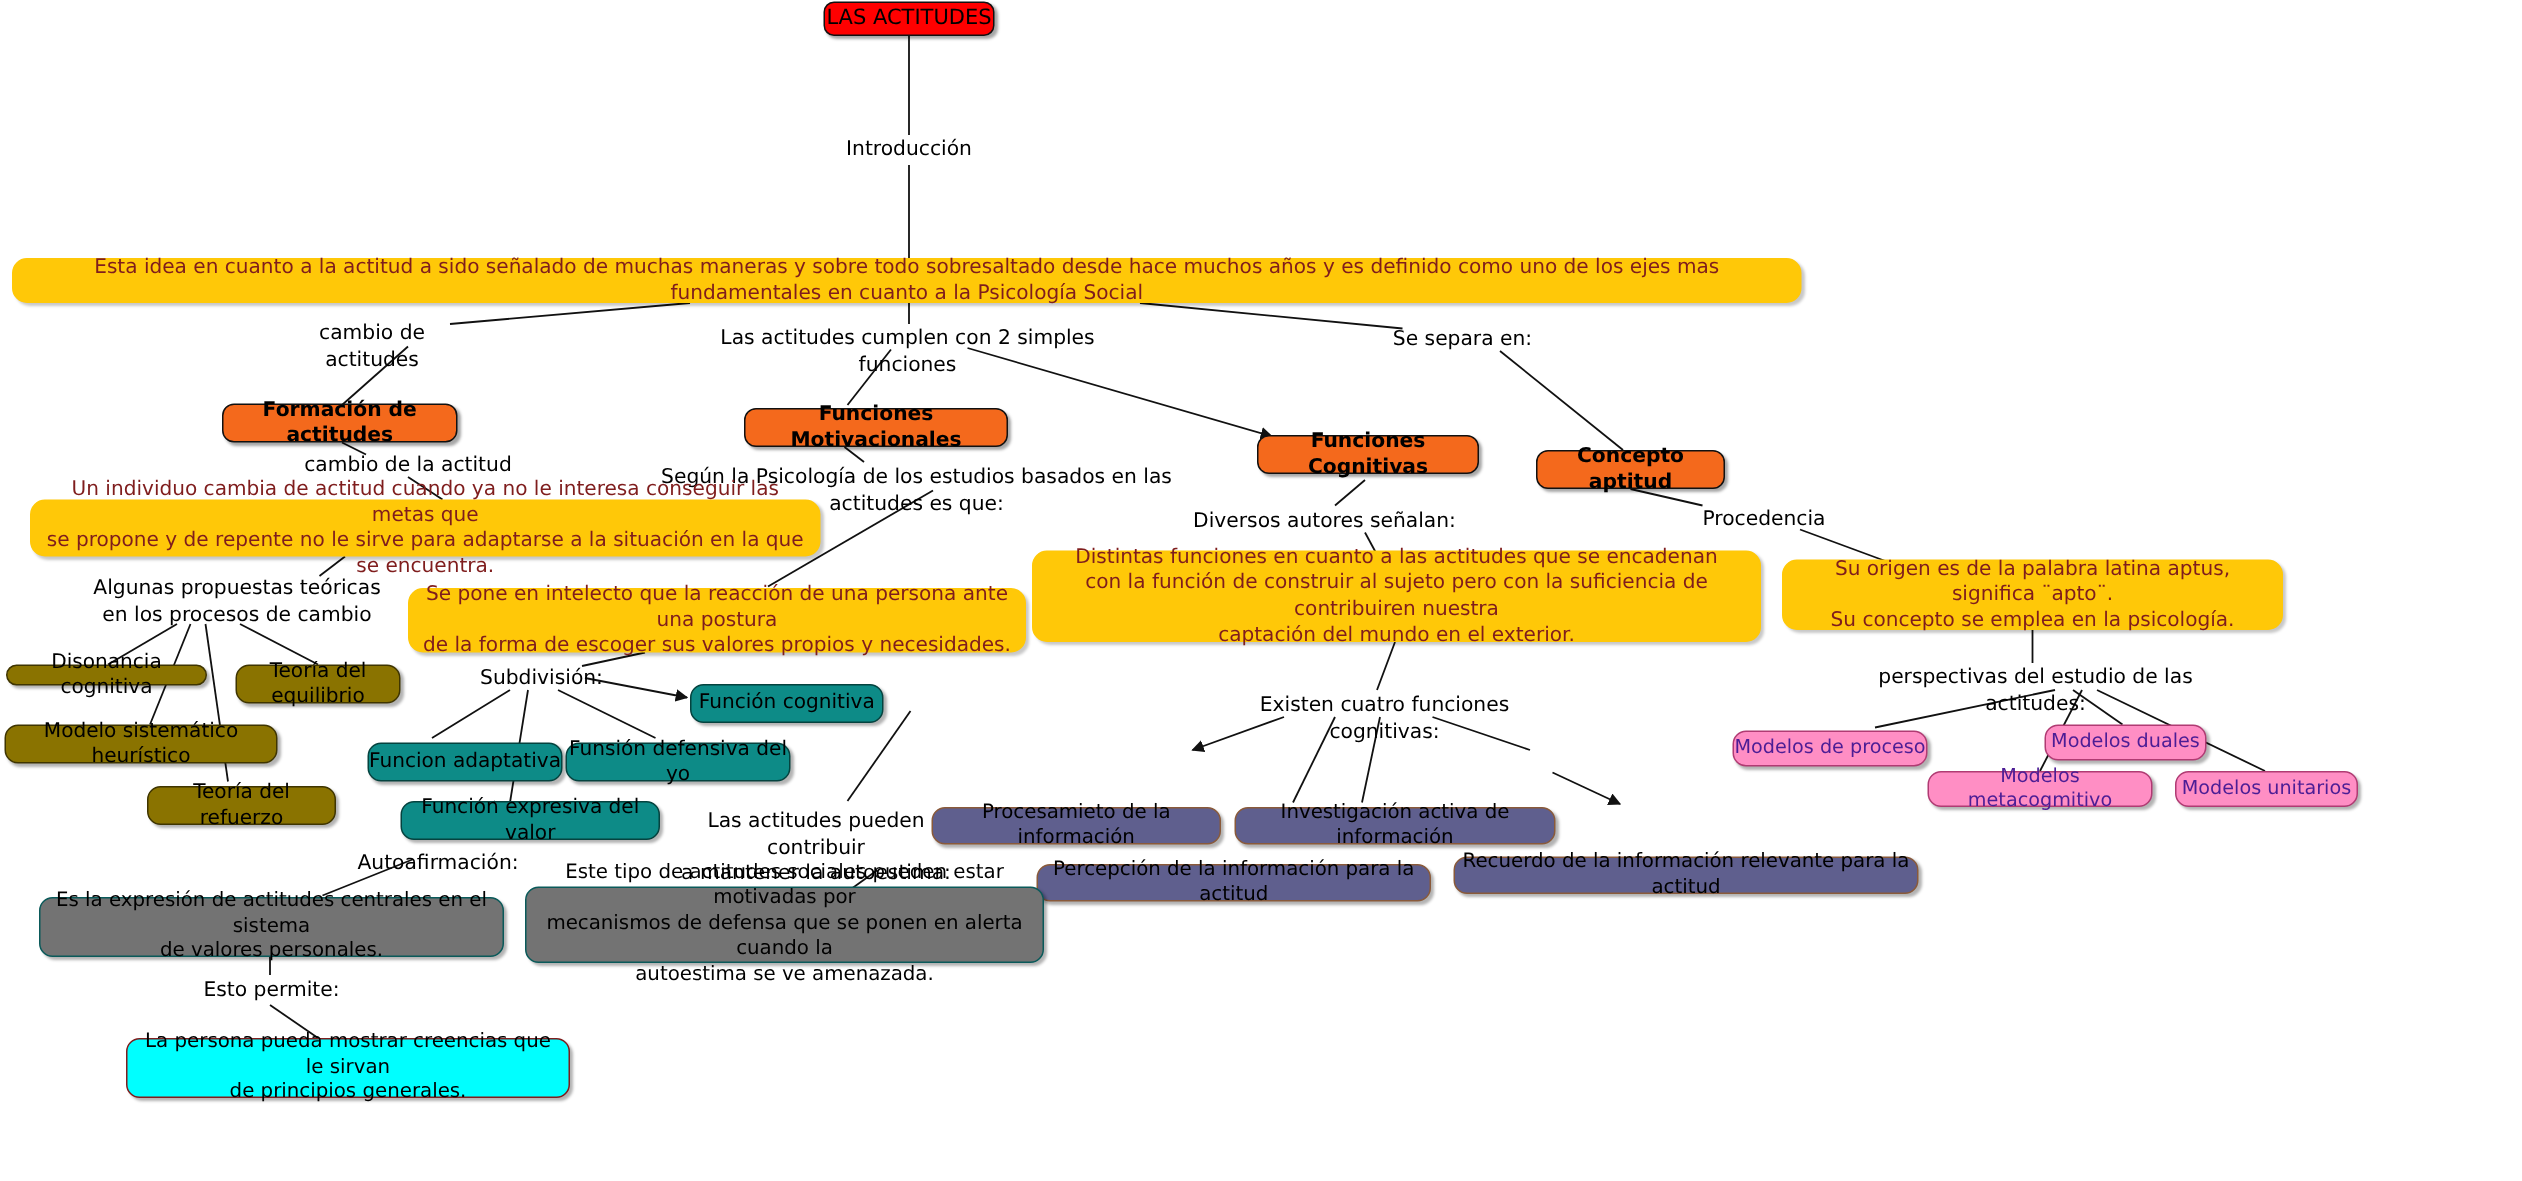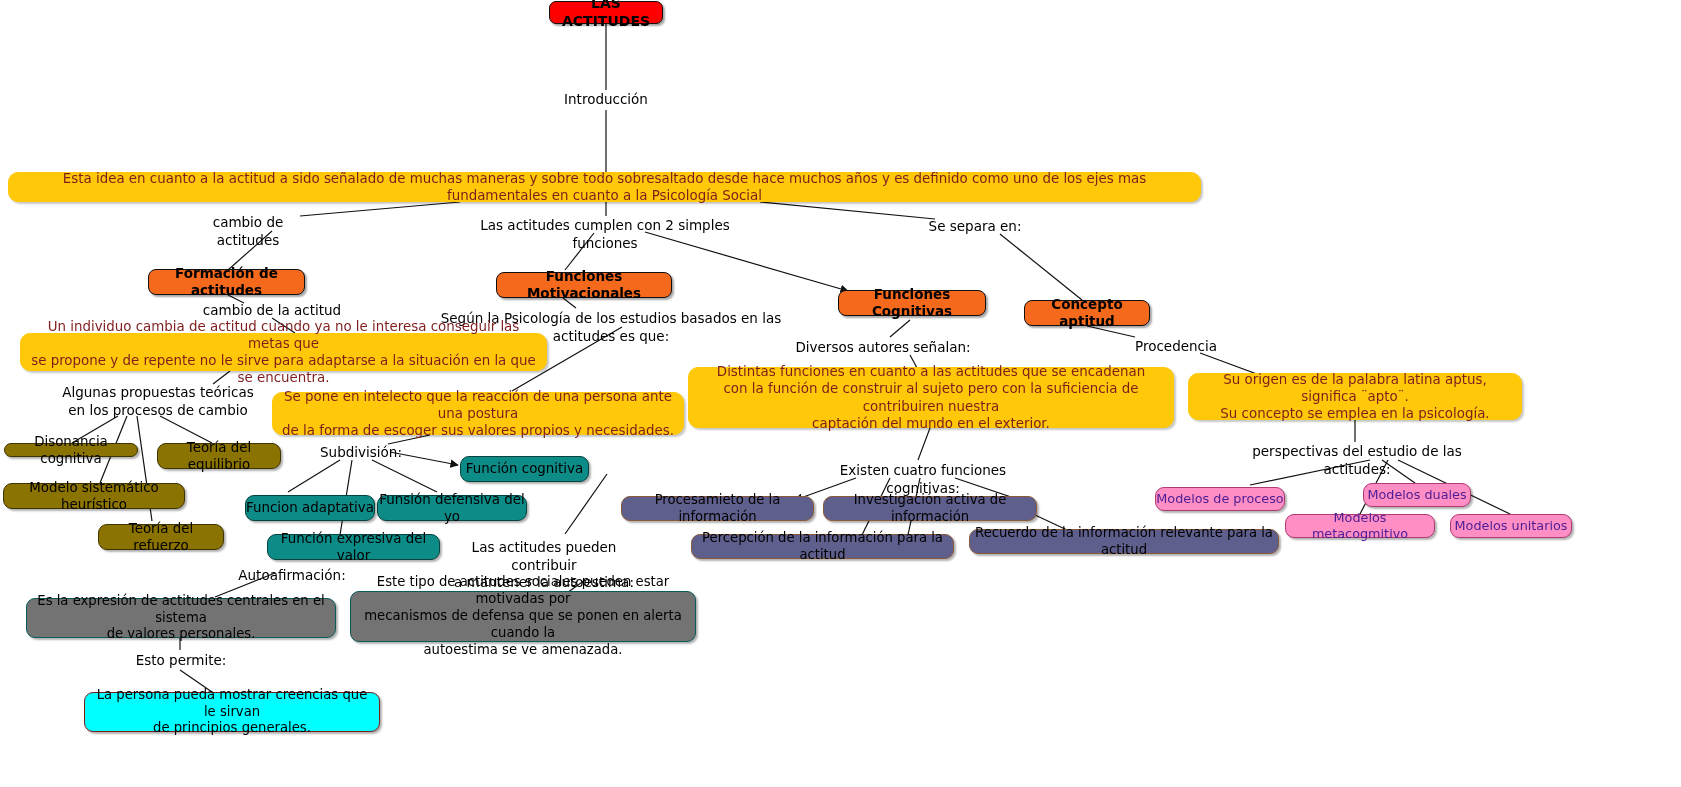--- a/index.html
+++ b/index.html
@@ -20,21 +20,21 @@
   }
   .lbl{
     position:absolute;color:#000;font-size:13.5px;text-align:center;
     line-height:1.3;white-space:pre-line;z-index:2;
     font-family:"DejaVu Sans","Liberation Sans",sans-serif;
   }
 
   
   .n-title{
     background:#ff0000;border:1px solid #111;color:#000;
-    font-weight:bold;font-size:14px;border-radius:7px;
+    font-weight:normal;font-size:14px;border-radius:7px;
     box-shadow:2px 2px 2px rgba(0,0,0,.35);
   }
   .n-orange{
     background:#f4691c;border:1px solid #111;color:#000;
     font-weight:bold;font-size:13.5px;border-radius:8px;
     box-shadow:2px 2px 2px rgba(0,0,0,.35);
   }
   .n-yellow{
     background:#ffc808;border:1px solid #ffc808;color:#7f1d1d;
     font-size:13.4px;border-radius:10px;
@@ -47,20 +47,21 @@
   }
   .n-teal{
     background:#0d8b87;border:1px solid #05433f;color:#000;
     font-size:13.4px;border-radius:9px;
     box-shadow:2px 2px 2px rgba(0,0,0,.3);
   }
   .n-purple{
     background:#5f5f8e;border:1px solid #8a5a3a;color:#000;
     font-size:13.2px;border-radius:9px;
     box-shadow:2px 2px 2px rgba(0,0,0,.3);
+    margin-top:42px;
   }
   .n-pink{
     background:#ff8ec4;border:1px solid #b03b73;color:#4c1d95;
     font-size:12.8px;border-radius:9px;
     box-shadow:2px 2px 2px rgba(0,0,0,.3);
   }
   .n-cyan{
     background:#737373;border:1px solid #0a5a5a;color:#000;
     font-size:13.2px;border-radius:9px;
     box-shadow:2px 2px 2px rgba(0,0,0,.3);
@@ -190,21 +191,21 @@
 
   <div class="node n-yellow" style="left:688px;top:367px;width:486px;height:61px;padding:0 8px;">Distintas funciones en cuanto a las actitudes que se encadenan
 con la función de construir al sujeto pero con la suficiencia de contribuiren nuestra
 captación del mundo en el exterior.</div>
 
   <div class="node n-yellow" style="left:1188px;top:373px;width:334px;height:47px;padding:0 8px;">Su origen es de la palabra latina aptus, significa ¨apto¨.
 Su concepto se emplea en la psicología.</div>
 
   <div class="node n-olive" style="left:4px;top:443px;width:134px;height:14px;">Disonancia cognitiva</div>
 
-  <div class="node n-olive" style="left:157px;top:443px;width:124px;height:26px;">Teoría del equilibrio</div>
+  <div class="node n-olive" style="left:157px;top:443px;width:110px;height:26px;">Teoría del equilibrio</div>
 
   <div class="node n-olive" style="left:3px;top:483px;width:182px;height:26px;">Modelo sistemático heurístico</div>
 
   <div class="node n-olive" style="left:98px;top:524px;width:126px;height:26px;">Teoría del refuerzo</div>
 
   <div class="node n-teal" style="left:460px;top:456px;width:129px;height:26px;">Función cognitiva</div>
 
   <div class="node n-teal" style="left:245px;top:495px;width:130px;height:26px;">Funcion adaptativa</div>
 
   <div class="node n-teal" style="left:377px;top:495px;width:150px;height:26px;">Funsión defensiva del yo</div>

